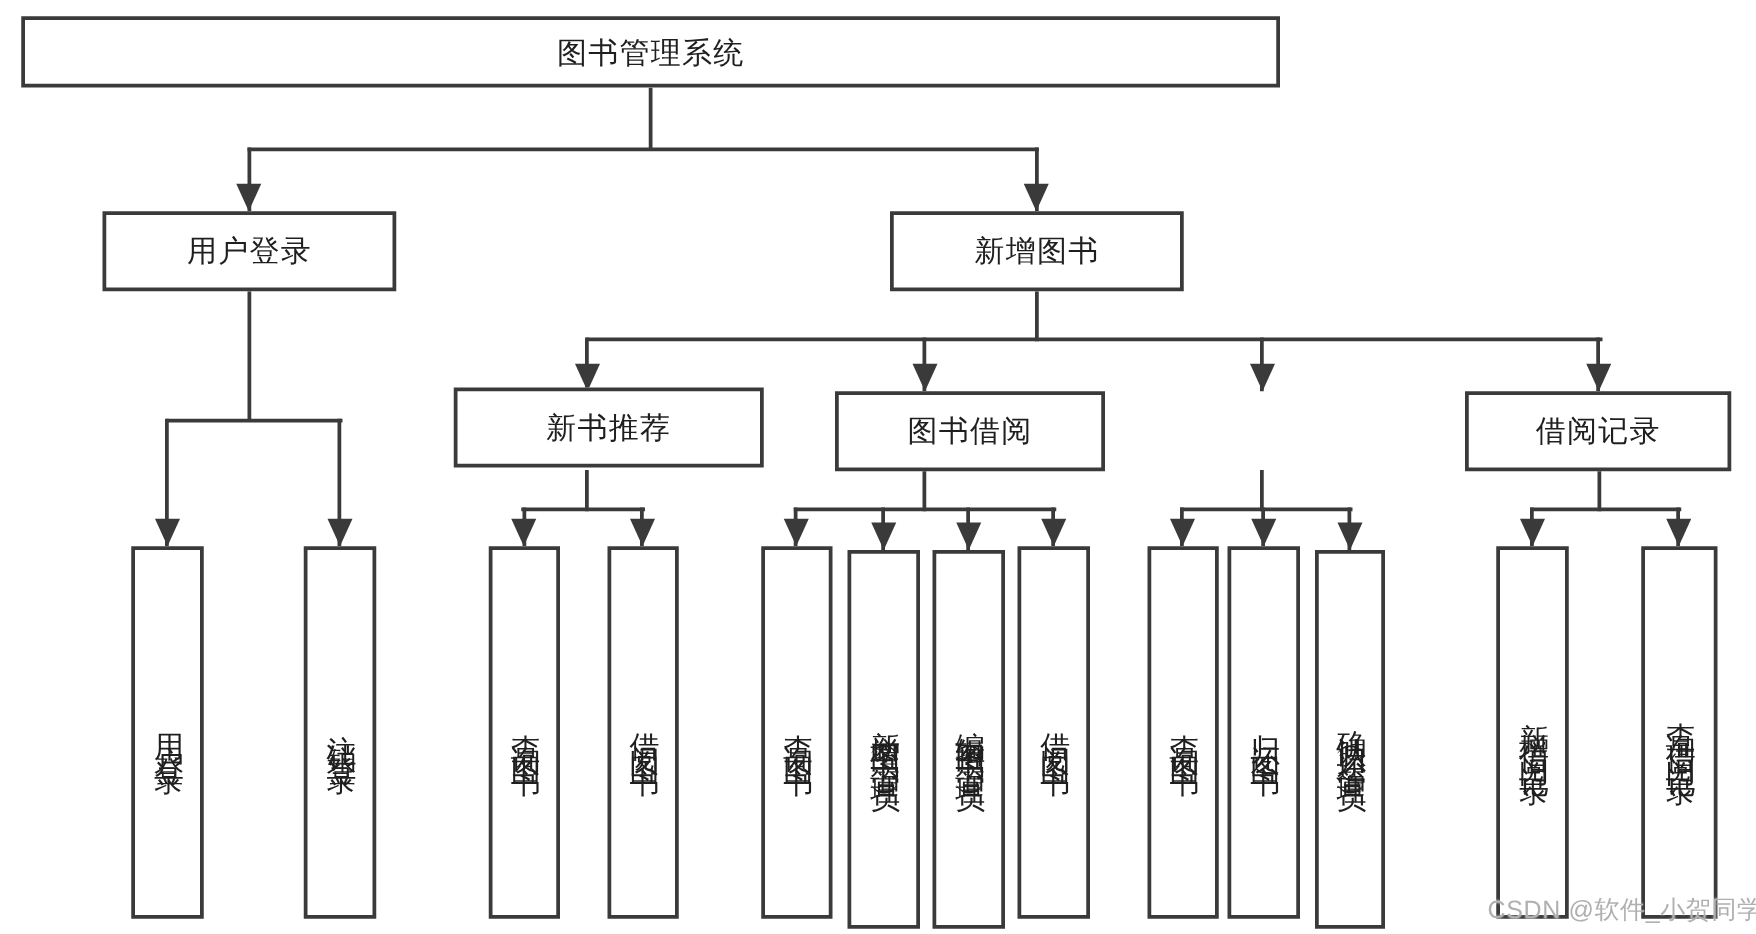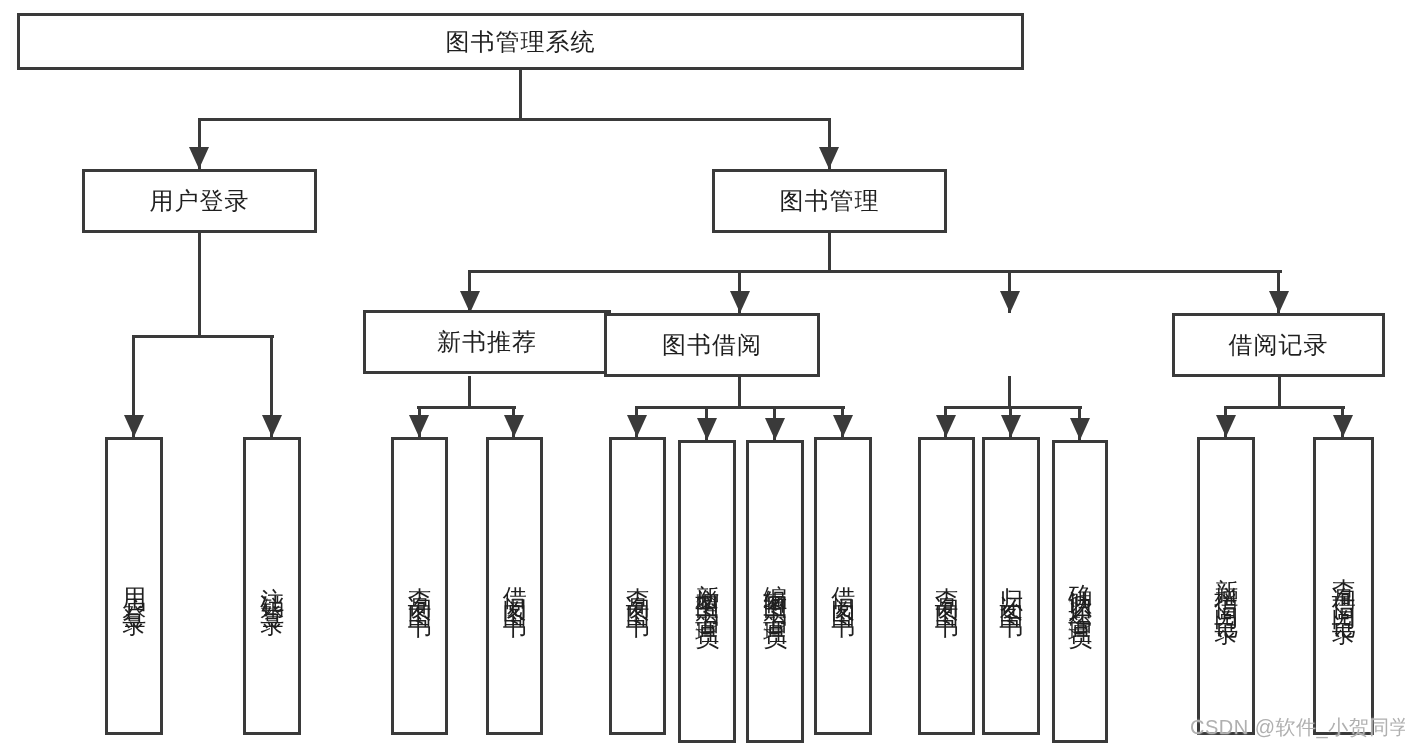--- a/index.html
+++ b/index.html
@@ -100,24 +100,24 @@
   <div class="vl" style="left:1278px;top:376px;height:33px"></div>
   <div class="hl" style="left:1224px;top:406px;width:121px"></div>
   <div class="vl" style="left:1224px;top:406px;height:31px"></div>
   <div class="vl" style="left:1341px;top:406px;height:31px"></div>
   <div class="ar" style="left:1216px;top:415px"></div>
   <div class="ar" style="left:1333px;top:415px"></div>
 
   <div class="box hbox" style="left:17px;top:13px;width:1007px;height:57px">图书管理系统</div>
 
   <div class="box hbox" style="left:82px;top:169px;width:235px;height:64px">用户登录</div>
-  <div class="box hbox" style="left:712px;top:169px;width:235px;height:64px">图书管理</div>
+  <div class="box hbox" style="left:712px;top:169px;width:235px;height:64px">新增图书</div>
 
   <div class="box hbox" style="left:363px;top:310px;width:248px;height:64px">新书推荐</div>
-  <div class="box hbox" style="left:604px;top:313px;width:216px;height:64px">图书借阅</div>
+  <div class="box hbox" style="left:668px;top:313px;width:216px;height:64px">图书借阅</div>
   <div class="box hbox" style="left:1172px;top:313px;width:213px;height:64px">借阅记录</div>
 
   <div class="box vbox" style="left:105px;top:437px;width:58px;height:298px">
     <span class="vt">用户登录</span>
   </div>
   <div class="box vbox" style="left:243px;top:437px;width:58px;height:298px">
     <span class="vt">注销登录</span>
   </div>
 
   <div class="box vbox" style="left:391px;top:437px;width:57px;height:298px">

